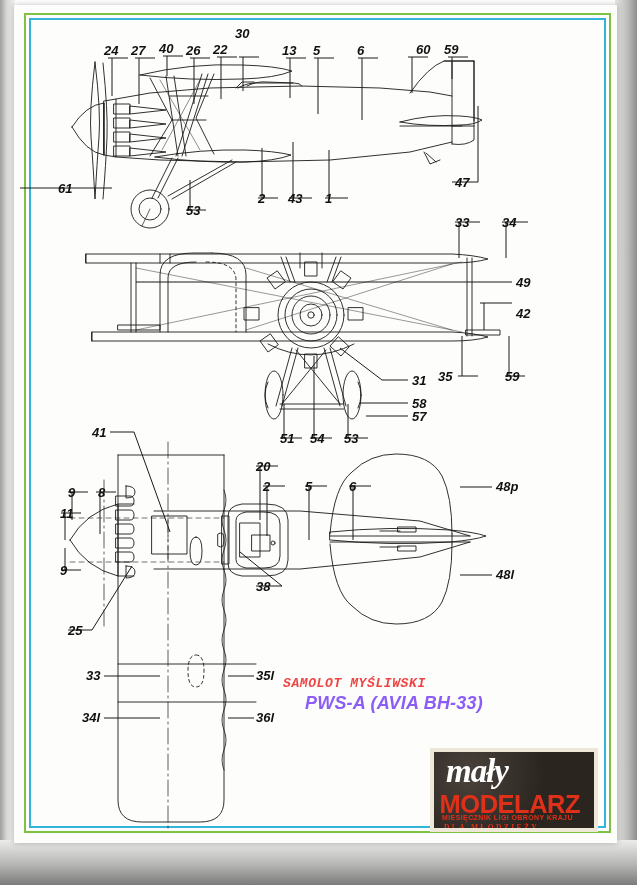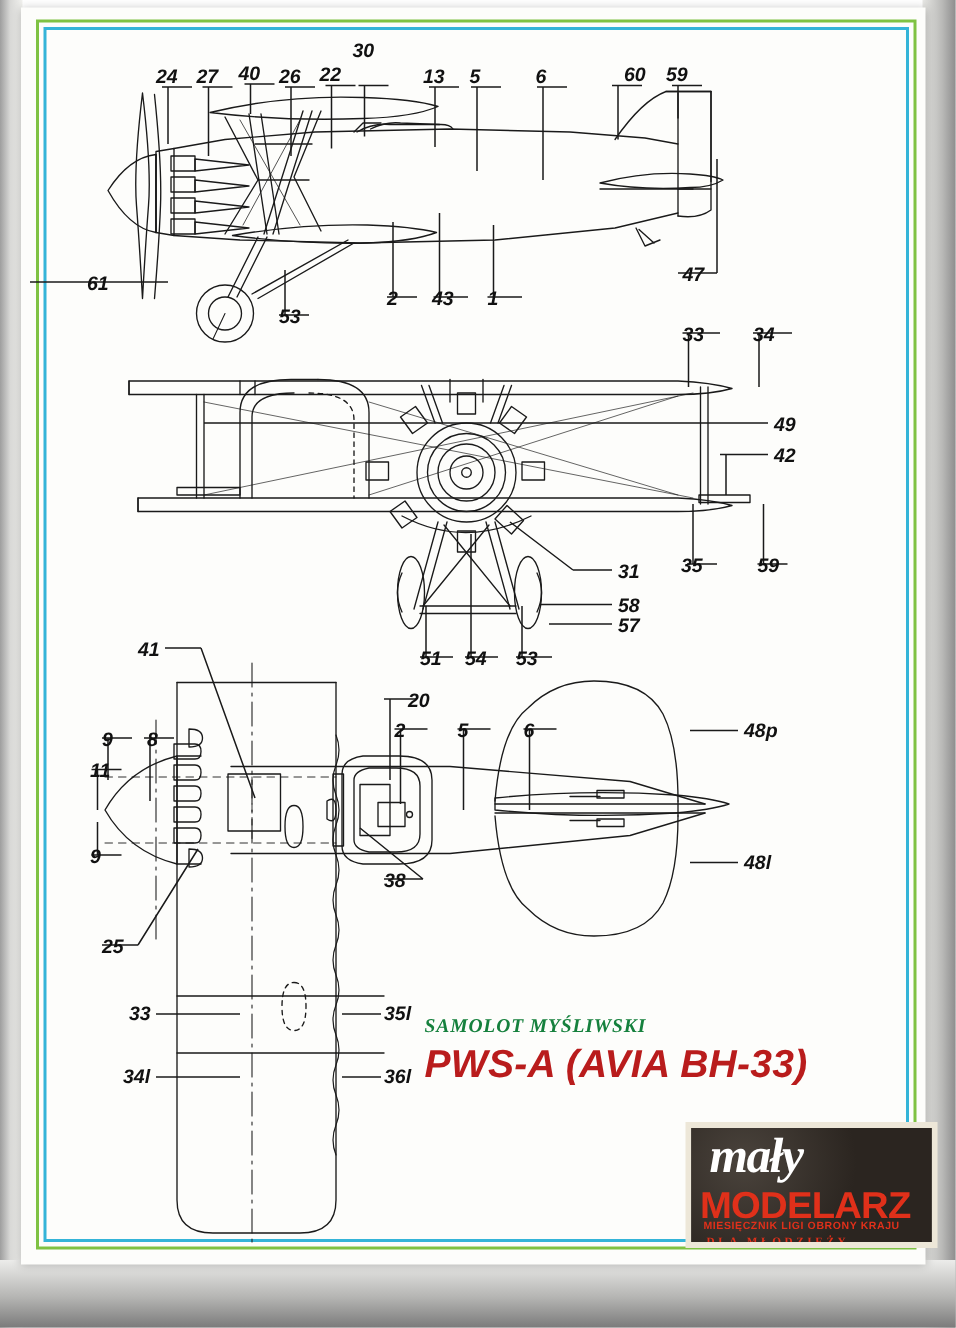--- a/index.html
+++ b/index.html
@@ -54,36 +54,36 @@
     font-weight: 700; font-style: italic;
     font-size: 13px; color: #111;
     white-space: nowrap;
     line-height: 1;
   }
 
   
   .title-block { position: absolute; left: 283px; top: 676px; }
   .subtitle {
     font-size: 13px; font-weight: 700; font-style: italic;
-    color: #15803d; letter-spacing: .6px;
-    font-family: Liberation Serif, serif;
+    color: #ef4444; letter-spacing: .6px;
+    font-family: Liberation Mono, monospace;
   }
   .maintitle {
-    font-size: 26px; font-weight: 700; font-style: italic;
-    color: #b91c1c; letter-spacing: .2px; margin-top: 2px;
+    font-size: 18px; font-weight: 700; font-style: italic;
+    color: #8b5cf6; letter-spacing: .2px; margin-top: 2px;
     font-family: "Liberation Sans", sans-serif;
+    margin-left: 22px;
   }
 
   
   .logo {
     position: absolute; left: 430px; top: 748px;
     width: 168px; height: 84px;
     background: #ede7d8;
     padding: 4px;
-    margin-left: 27px;
   }
   .logo-inner {
     width: 100%; height: 100%;
     background: #2b2520;
     background-image: radial-gradient(circle at 22% 30%, #4a433c 0%, #2b2520 55%),
                       radial-gradient(circle at 78% 75%, #3c3630 0%, #241f1b 60%);
     position: relative; overflow: hidden;
   }
   .logo-maly {
     position: absolute; left: 12px; top: 1px;
@@ -411,37 +411,37 @@
     <div class="lbl" style="left:58px;  top:182px">61</div>
     <div class="lbl" style="left:186px; top:204px">53</div>
     <div class="lbl" style="left:258px; top:192px">2</div>
     <div class="lbl" style="left:288px; top:192px">43</div>
     <div class="lbl" style="left:325px; top:192px">1</div>
     <div class="lbl" style="left:455px; top:176px">47</div>
 
     <div class="lbl" style="left:455px; top:216px">33</div>
     <div class="lbl" style="left:502px; top:216px">34</div>
     <div class="lbl" style="left:516px; top:276px">49</div>
-    <div class="lbl" style="left:516px; top:297px">42</div>
+    <div class="lbl" style="left:516px; top:307px">42</div>
     <div class="lbl" style="left:412px; top:374px">31</div>
     <div class="lbl" style="left:412px; top:397px">58</div>
     <div class="lbl" style="left:412px; top:410px">57</div>
     <div class="lbl" style="left:280px; top:432px">51</div>
     <div class="lbl" style="left:310px; top:432px">54</div>
     <div class="lbl" style="left:344px; top:432px">53</div>
-    <div class="lbl" style="left:454px; top:370px">35</div>
+    <div class="lbl" style="left:438px; top:370px">35</div>
     <div class="lbl" style="left:505px; top:370px">59</div>
 
     <div class="lbl" style="left:92px;  top:426px">41</div>
     <div class="lbl" style="left:68px;  top:486px">9</div>
     <div class="lbl" style="left:98px;  top:486px">8</div>
     <div class="lbl" style="left:60px;  top:507px">11</div>
     <div class="lbl" style="left:60px;  top:564px">9</div>
     <div class="lbl" style="left:68px;  top:624px">25</div>
-    <div class="lbl" style="left:272px; top:460px">20</div>
+    <div class="lbl" style="left:256px; top:460px">20</div>
     <div class="lbl" style="left:263px; top:480px">2</div>
     <div class="lbl" style="left:305px; top:480px">5</div>
     <div class="lbl" style="left:349px; top:480px">6</div>
     <div class="lbl" style="left:256px; top:580px">38</div>
     <div class="lbl" style="left:496px; top:480px">48p</div>
     <div class="lbl" style="left:496px; top:568px">48l</div>
     <div class="lbl" style="left:86px;  top:669px">33</div>
     <div class="lbl" style="left:82px;  top:711px">34l</div>
     <div class="lbl" style="left:256px; top:669px">35l</div>
     <div class="lbl" style="left:256px; top:711px">36l</div>

